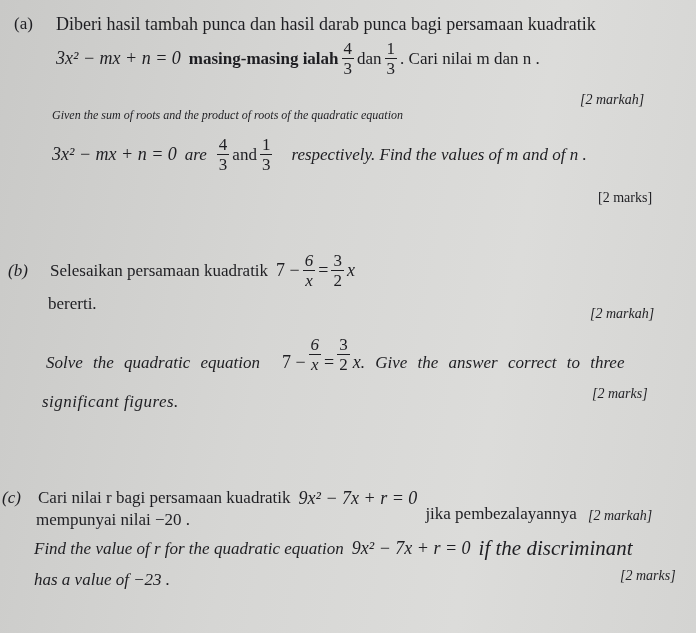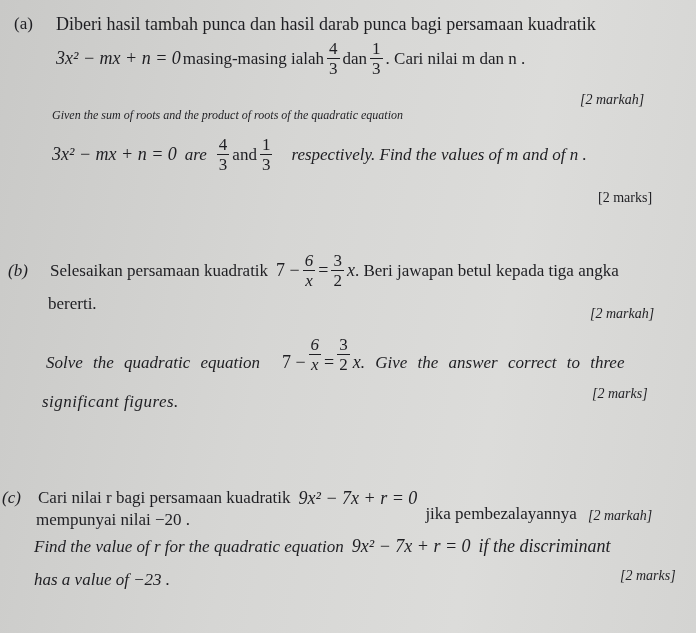--- a/index.html
+++ b/index.html
@@ -20,21 +20,21 @@
   .frac .den { padding: 1px 2px 0; }
 </style>
 </head>
 <body>
 
 <div class="abs serif" style="left:14px;top:14px;">(a)</div>
 <div class="abs serif" style="left:56px;top:14px;font-size:18px;">Diberi hasil tambah punca dan hasil darab punca bagi persamaan kuadratik</div>
 
 <div class="abs" style="left:56px;top:40px;display:flex;align-items:center;">
   <span class="math it">3x² − mx + n = 0</span>
-  <span class="serif" style="margin-left:2px;">masing-masing ialah</span>
+  <span class="serif" style="margin-left:8px;font-weight:bold;">masing-masing ialah</span>
   <span class="frac">
       <span class="num">4</span>
       <span class="den">3</span>
     </span>
   <span class="serif">dan</span>
   <span class="frac">
       <span class="num">1</span>
       <span class="den">3</span>
     </span>
   <span class="serif">. Cari nilai m dan n .</span>
@@ -68,21 +68,20 @@
   <span class="frac it">
       <span class="num">6</span>
       <span class="den">x</span>
     </span>
   <span class="math">=</span>
   <span class="frac">
       <span class="num">3</span>
       <span class="den">2</span>
     </span>
   <span class="math it">x</span>
-  <span class="serif">. Beri jawapan betul kepada tiga angka</span>
 </div>
 
 <div class="abs serif" style="left:48px;top:294px;">bererti.</div>
 <div class="abs mark it" style="left:590px;top:306px;">[2 markah]</div>
 
 <div class="abs" style="left:46px;top:336px;display:flex;align-items:flex-end;">
   <span class="serif it" style="word-spacing:6px;">Solve the quadratic equation</span>
   <span class="math" style="margin-left:22px;">7 −</span>
   <span class="frac it">
       <span class="num">6</span>
@@ -106,17 +105,17 @@
   <span class="math it" style="margin-left:8px;">9x² − 7x + r = 0</span>
   <span class="serif" style="margin-left:8px;margin-top:32px;">jika pembezalayannya</span>
 </div>
 
 <div class="abs serif" style="left:36px;top:510px;">mempunyai nilai −20 .</div>
 <div class="abs mark it" style="left:588px;top:508px;">[2 markah]</div>
 
 <div class="abs" style="left:34px;top:536px;display:flex;align-items:center;">
   <span class="serif it">Find the value of r for the quadratic equation</span>
   <span class="math it" style="margin-left:8px;">9x² − 7x + r = 0</span>
-  <span class="serif it" style="margin-left:8px;font-size:18px;">if the discriminant</span>
+  <span class="serif it" style="margin-left:8px;font-size:21px;">if the discriminant</span>
 </div>
 
 <div class="abs serif it" style="left:34px;top:570px;">has a value of  −23 .</div>
 <div class="abs mark it" style="left:620px;top:568px;">[2 marks]</div>
 
 </body></html>

